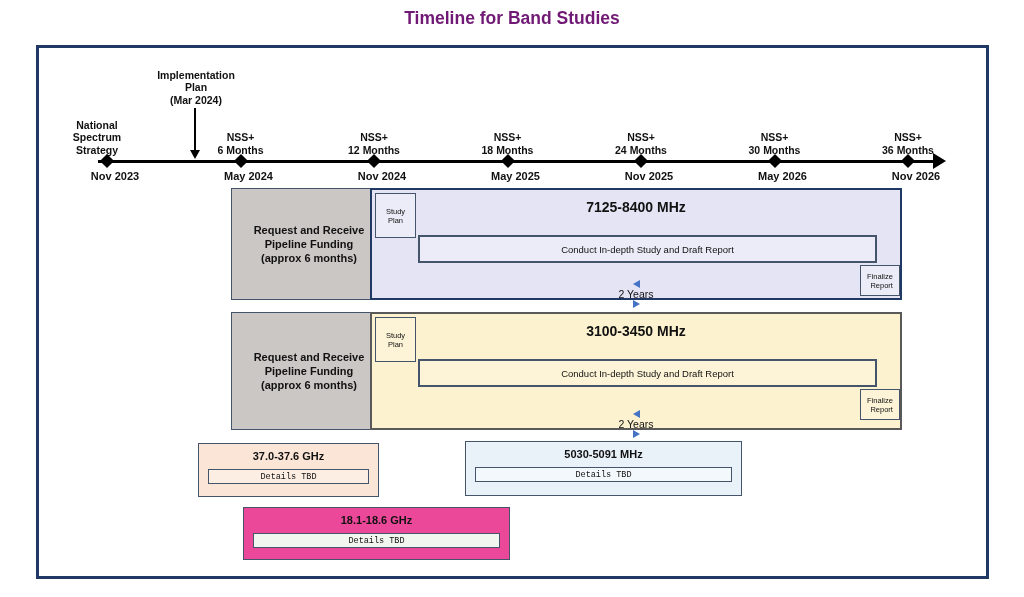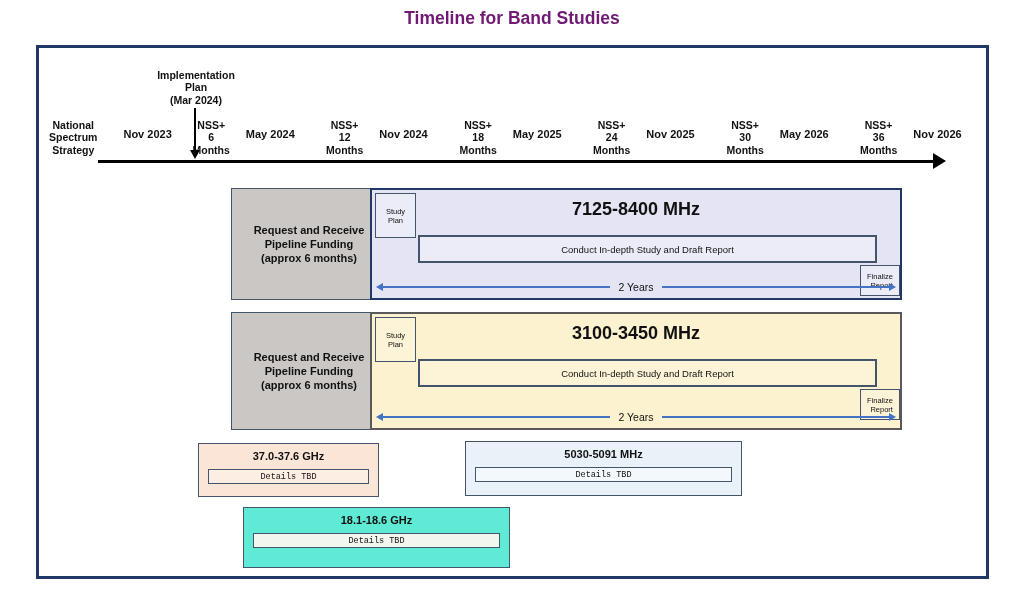--- a/index.html
+++ b/index.html
@@ -7,21 +7,21 @@
         font-family:"Liberation Sans",sans-serif;color:#111;}
   .title{position:absolute;top:8px;left:0;width:100%;text-align:center;
          font-size:17.5px;font-weight:bold;color:#701a75;}
   .frame{position:absolute;left:36px;top:45px;width:953px;height:534px;
          border:3px solid #1f3864;box-sizing:border-box;background:#fff;}
 
   
   .axis-line{position:absolute;left:59px;top:112px;width:838px;height:3px;background:#000;}
   .axis-head{position:absolute;left:894px;top:105px;width:0;height:0;
              border-left:13px solid #000;border-top:8px solid transparent;border-bottom:8px solid transparent;}
-  .milestone{position:absolute;top:60px;width:96px;display:flex;flex-direction:row;align-items:center;}
+  .milestone{position:absolute;top:60px;width:96px;display:flex;flex-direction:column;align-items:center;}
   .m-above{height:48px;display:flex;align-items:flex-end;justify-content:center;text-align:center;
            font-size:10.5px;font-weight:bold;line-height:1.18;white-space:pre-line;}
   .m-first .m-above{transform:translateX(-10px);}
   .m-diamond{width:10px;height:10px;background:#000;transform:rotate(45deg);margin-top:0;}
   .m-below{margin-top:4px;font-size:11px;font-weight:bold;white-space:nowrap;padding-left:16px;}
 
   .callout-text{position:absolute;left:97px;top:21px;width:120px;text-align:center;
                 font-size:10.5px;font-weight:bold;line-height:1.18;white-space:pre-line;}
   .callout-line{position:absolute;left:155px;top:60px;width:2px;height:42px;background:#000;}
   .callout-head{position:absolute;left:150.5px;top:102px;width:0;height:0;
@@ -31,46 +31,46 @@
   .funding-box{position:absolute;left:192px;width:156px;box-sizing:border-box;
                background:#cbc7c5;border:1.5px solid #44546a;
                display:flex;align-items:center;justify-content:center;text-align:center;
                font-size:11px;font-weight:bold;line-height:1.3;white-space:pre-line;}
   .band-box{position:absolute;left:310px;width:532px;box-sizing:border-box;margin-left:21px;}
   .band-1{background:#e4e4f5;border:2px solid #1f3864;}
   .band-2{background:#fdf2cf;border:2px solid #595959;}
   .row1{top:140px;height:112px;}
   .row2{top:264px;height:118px;}
   .band-title{position:absolute;left:0;right:0;top:9px;text-align:center;
-              font-size:18px;font-weight:bold;}
+              font-size:14px;font-weight:bold;}
   .study-plan{position:absolute;left:3px;top:3px;width:41px;height:45px;box-sizing:border-box;
               border:1.5px solid #44546a;display:flex;align-items:center;justify-content:center;
               text-align:center;font-size:7.5px;line-height:1.2;white-space:pre-line;}
   .band-1 .study-plan,.band-1 .conduct-bar,.band-1 .finalize-box{background:#ececf8;}
   .band-2 .study-plan,.band-2 .conduct-bar,.band-2 .finalize-box{background:#fdf4d8;}
   .conduct-bar{position:absolute;left:46px;top:45px;width:459px;height:28px;box-sizing:border-box;
                border:2px solid #44546a;display:flex;align-items:center;justify-content:center;
                font-size:9.5px;}
   .finalize-box{position:absolute;left:488px;top:75px;width:40px;height:31px;box-sizing:border-box;
                 border:1.5px solid #44546a;display:flex;align-items:center;justify-content:center;
                 text-align:right;font-size:7.5px;line-height:1.2;white-space:pre-line;}
   .duration{position:absolute;left:4px;right:4px;bottom:4px;height:14px;
-            display:flex;align-items:center;font-size:10.5px;}
+            display:flex;align-items:center;font-size:10.5px;flex-direction:column;}
   .dur-line{flex:1;height:1.5px;background:#4472c4;}
   .dur-label{padding:0 8px;white-space:nowrap;}
   .dur-head-l{width:0;height:0;border-right:7px solid #4472c4;
               border-top:4px solid transparent;border-bottom:4px solid transparent;}
   .dur-head-r{width:0;height:0;border-left:7px solid #4472c4;
               border-top:4px solid transparent;border-bottom:4px solid transparent;}
 
   
   .tbd-box{position:absolute;box-sizing:border-box;border:1.5px solid #44546a;padding-left:44px;}
   .tbd-peach{left:159px;top:395px;width:181px;height:54px;background:#fbe5d6;}
   .tbd-blue{left:426px;top:393px;width:277px;height:55px;background:#e9f1f9;}
-  .tbd-green{left:204px;top:459px;width:267px;height:61px;background:#5eead4;}
+  .tbd-green{left:204px;top:459px;width:267px;height:53px;background:#ec4899;}
   .tbd-title{position:absolute;left:0;right:0;top:6px;text-align:center;
              font-size:11px;font-weight:bold;}
   .tbd-bar{position:absolute;left:9px;right:9px;top:25px;height:15px;box-sizing:border-box;
            border:1px solid #44546a;display:flex;align-items:center;justify-content:center;
            font-size:8.5px;font-family:Liberation Mono, monospace;}
   .tbd-peach .tbd-bar{background:#fdeee3;}
   .tbd-blue .tbd-bar{background:#f3f8fc;}
   .tbd-green .tbd-bar{background:#f1f7ef;}
 </style>
 </head>

